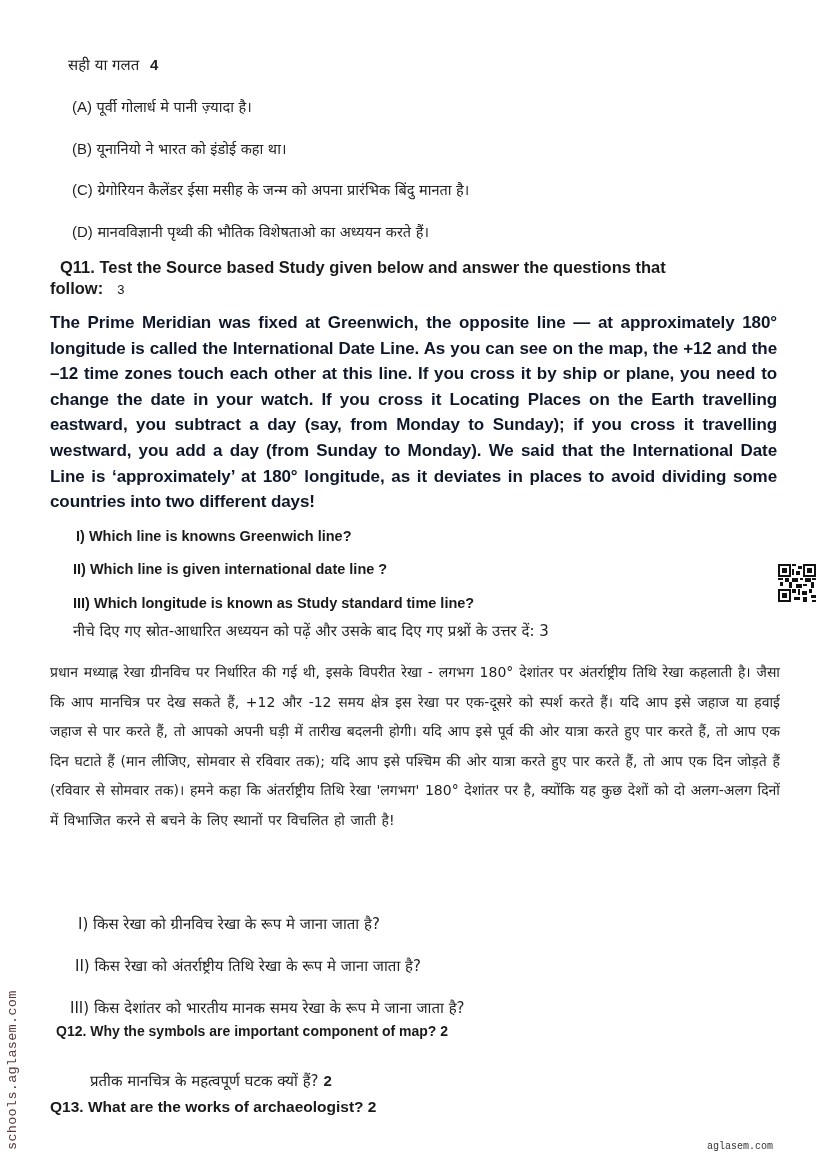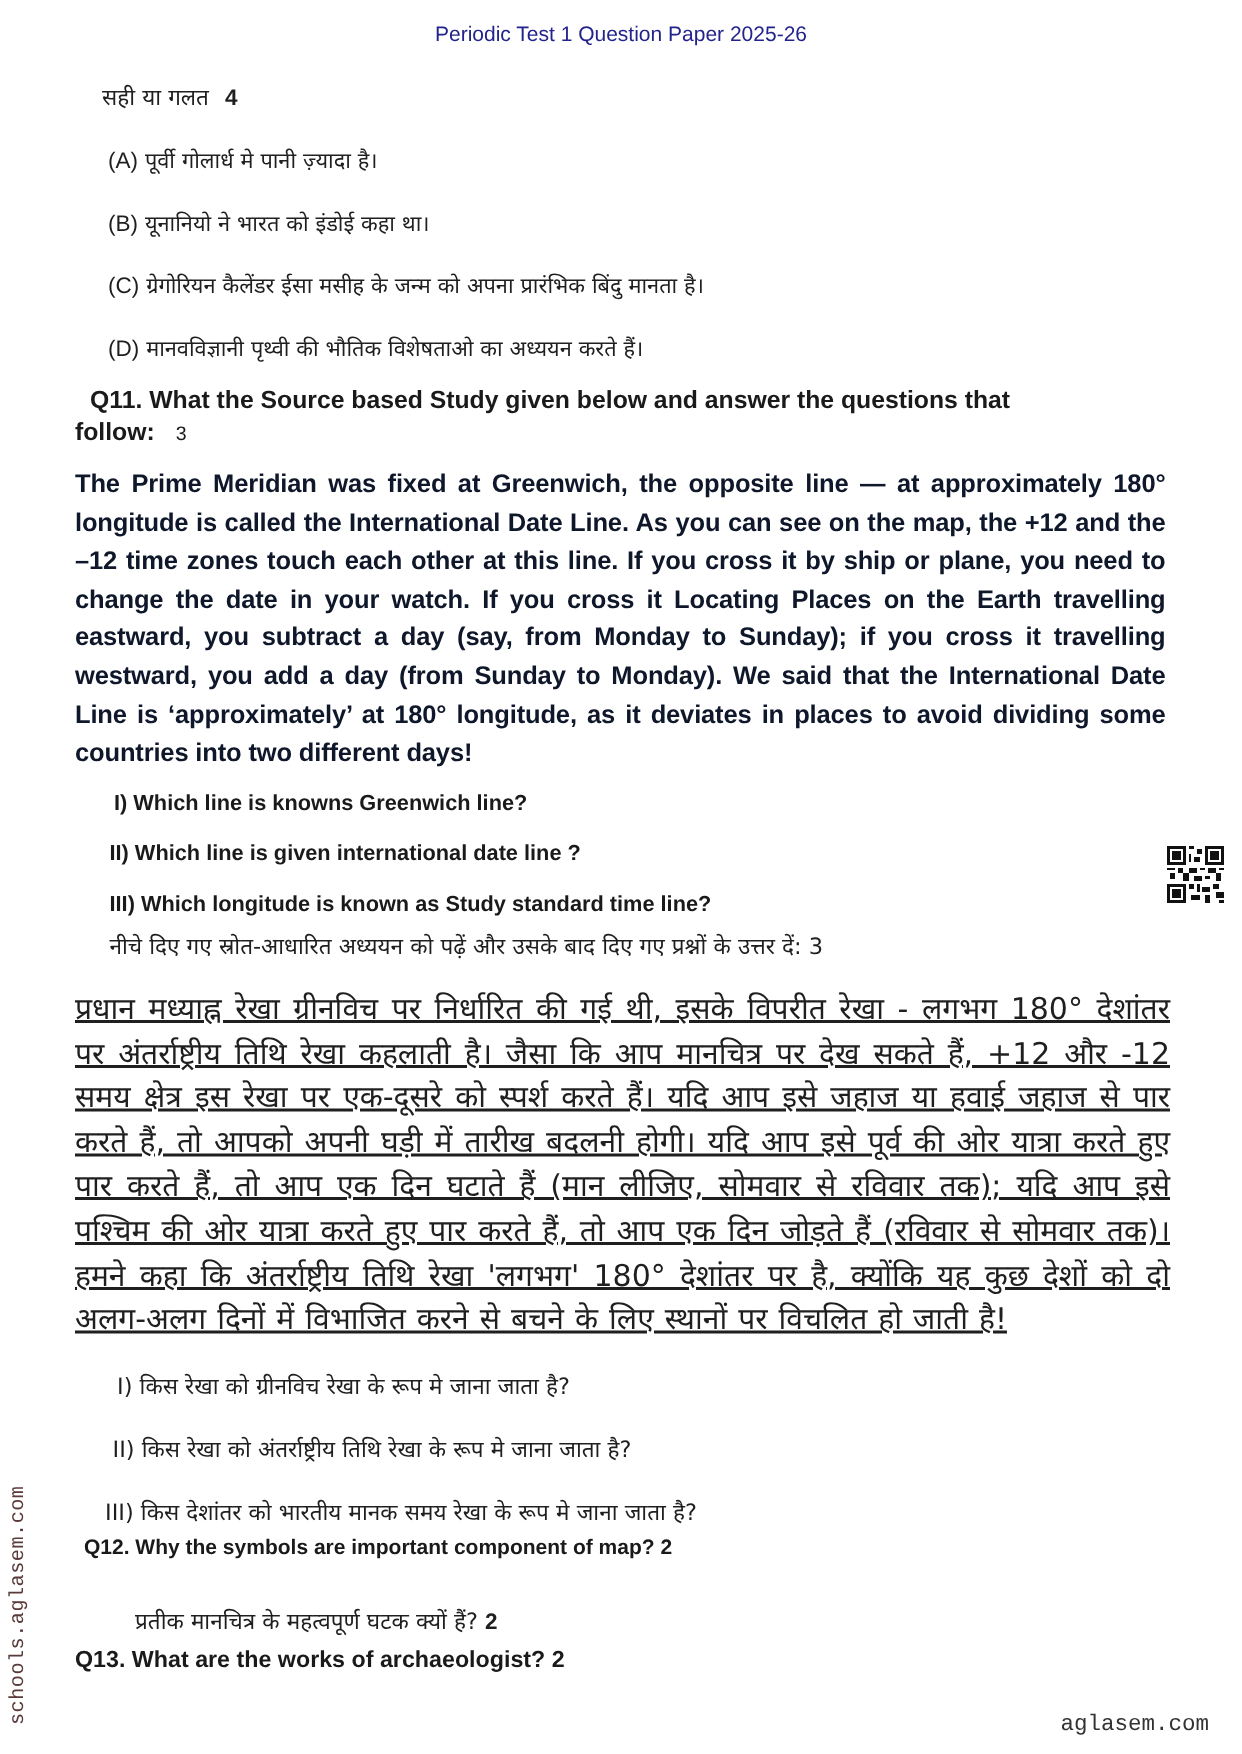--- a/index.html
+++ b/index.html
@@ -23,44 +23,43 @@
     .q11 .l1 { padding-left: 10px; display: block; }
     .q11 .mark { font-weight: normal; font-size: 13px; margin-left: 14px; }
     .passage {
       left: 50px; top: 310px; width: 727px; font-size: 17px; font-weight: bold;
       line-height: 25.6px; text-align: justify; font-family: Liberation Sans, sans-serif;
       letter-spacing: -0.1px; color: #0f172a;
     }
     .sub-en { font-size: 14.5px; font-weight: bold; }
     .hi-intro { left: 73px; top: 620px; font-size: 15px; }
     .hi-passage {
-      left: 50px; top: 658px; width: 730px; font-size: 20px; line-height: 29.6px;
-      text-align: justify; word-spacing: 1px; text-decoration: underline;
+      left: 50px; top: 658px; width: 730px; font-size: 14px; line-height: 29.6px;
+      text-align: justify; word-spacing: 1px;
     }
     .hi-sub { font-size: 15px; }
     .q12 { left: 56px; top: 1023px; font-size: 14px; font-weight: bold; }
     .q12-hi { left: 90px; top: 1070px; font-size: 15px; }
     .q12-hi .num { font-family: "Liberation Sans", sans-serif; font-weight: bold; font-size: 15px; }
     .q13 { left: 50px; top: 1098px; font-size: 15.5px; font-weight: bold; }
     .qr { left: 778px; top: 564px; width: 38px; height: 38px; }
     .side-wm {
       position: absolute; left: 5px; top: 1150px; transform-origin: left top; transform: rotate(-90deg);
       font-family: "Liberation Mono", "DejaVu Sans Mono", monospace; font-size: 13.5px; color: #5a3a3a;
       white-space: nowrap; letter-spacing: 0.3px;
     }
     .foot-wm {
       position: absolute; left: 707px; top: 1141px;
-      font-family: "Liberation Mono", "DejaVu Sans Mono", monospace; font-size: 15px; color: #333;
+      font-family: "Liberation Mono", "DejaVu Sans Mono", monospace; font-size: 10px; color: #333;
     }
   </style>
 </head>
 <body>
 
 <div class="header">
-  <div>Periodic Test 1 Question Paper 2025-26</div>
 </div>
 
 <div class="abs hi tf-title">
   <span>सही या गलत</span>
   <b style="margin-left:6px;">4</b>
 </div>
 <div class="abs hi tf-item" style="top:96px;">
   <span class="lbl">(A)</span>
   <span>पूर्वी गोलार्ध मे पानी ज़्यादा है।</span>
 </div>
@@ -71,21 +70,21 @@
 <div class="abs hi tf-item" style="top:179px;">
   <span class="lbl">(C)</span>
   <span>ग्रेगोरियन कैलेंडर ईसा मसीह के जन्म को अपना प्रारंभिक बिंदु मानता है।</span>
 </div>
 <div class="abs hi tf-item" style="top:221px;">
   <span class="lbl">(D)</span>
   <span>मानवविज्ञानी पृथ्वी की भौतिक विशेषताओ का अध्ययन करते हैं।</span>
 </div>
 
 <div class="abs en q-head q11">
-  <span class="l1">Q11. What the Source based  Study given below and answer the questions that</span>
+  <span class="l1">Q11. Test the Source based  Study given below and answer the questions that</span>
   <span>follow:</span><span class="mark">3</span>
 </div>
 
 <div class="abs passage">The Prime Meridian was fixed at Greenwich, the opposite line — at approximately 180° longitude is called the International Date Line. As you can see on the map, the +12 and the –12 time zones touch each other at this line. If you cross it by ship or plane, you need to change the date in your watch. If you cross it Locating Places on the Earth travelling eastward, you subtract a day (say, from Monday to Sunday); if you cross it travelling westward, you add a day (from Sunday to Monday). We said that the International Date Line is ‘approximately’ at 180° longitude, as it deviates in places to avoid dividing some countries into two different days!</div>
 
 <div class="abs en sub-en" style="left:76px; top:528px;">I) Which line is knowns Greenwich line?</div>
 <div class="abs en sub-en" style="left:73px; top:561px;">II) Which line is given international date  line ?</div>
 <div class="abs en sub-en" style="left:73px; top:595px;">III) Which longitude is known as Study standard time line?</div>
 
 <div class="abs qr">

